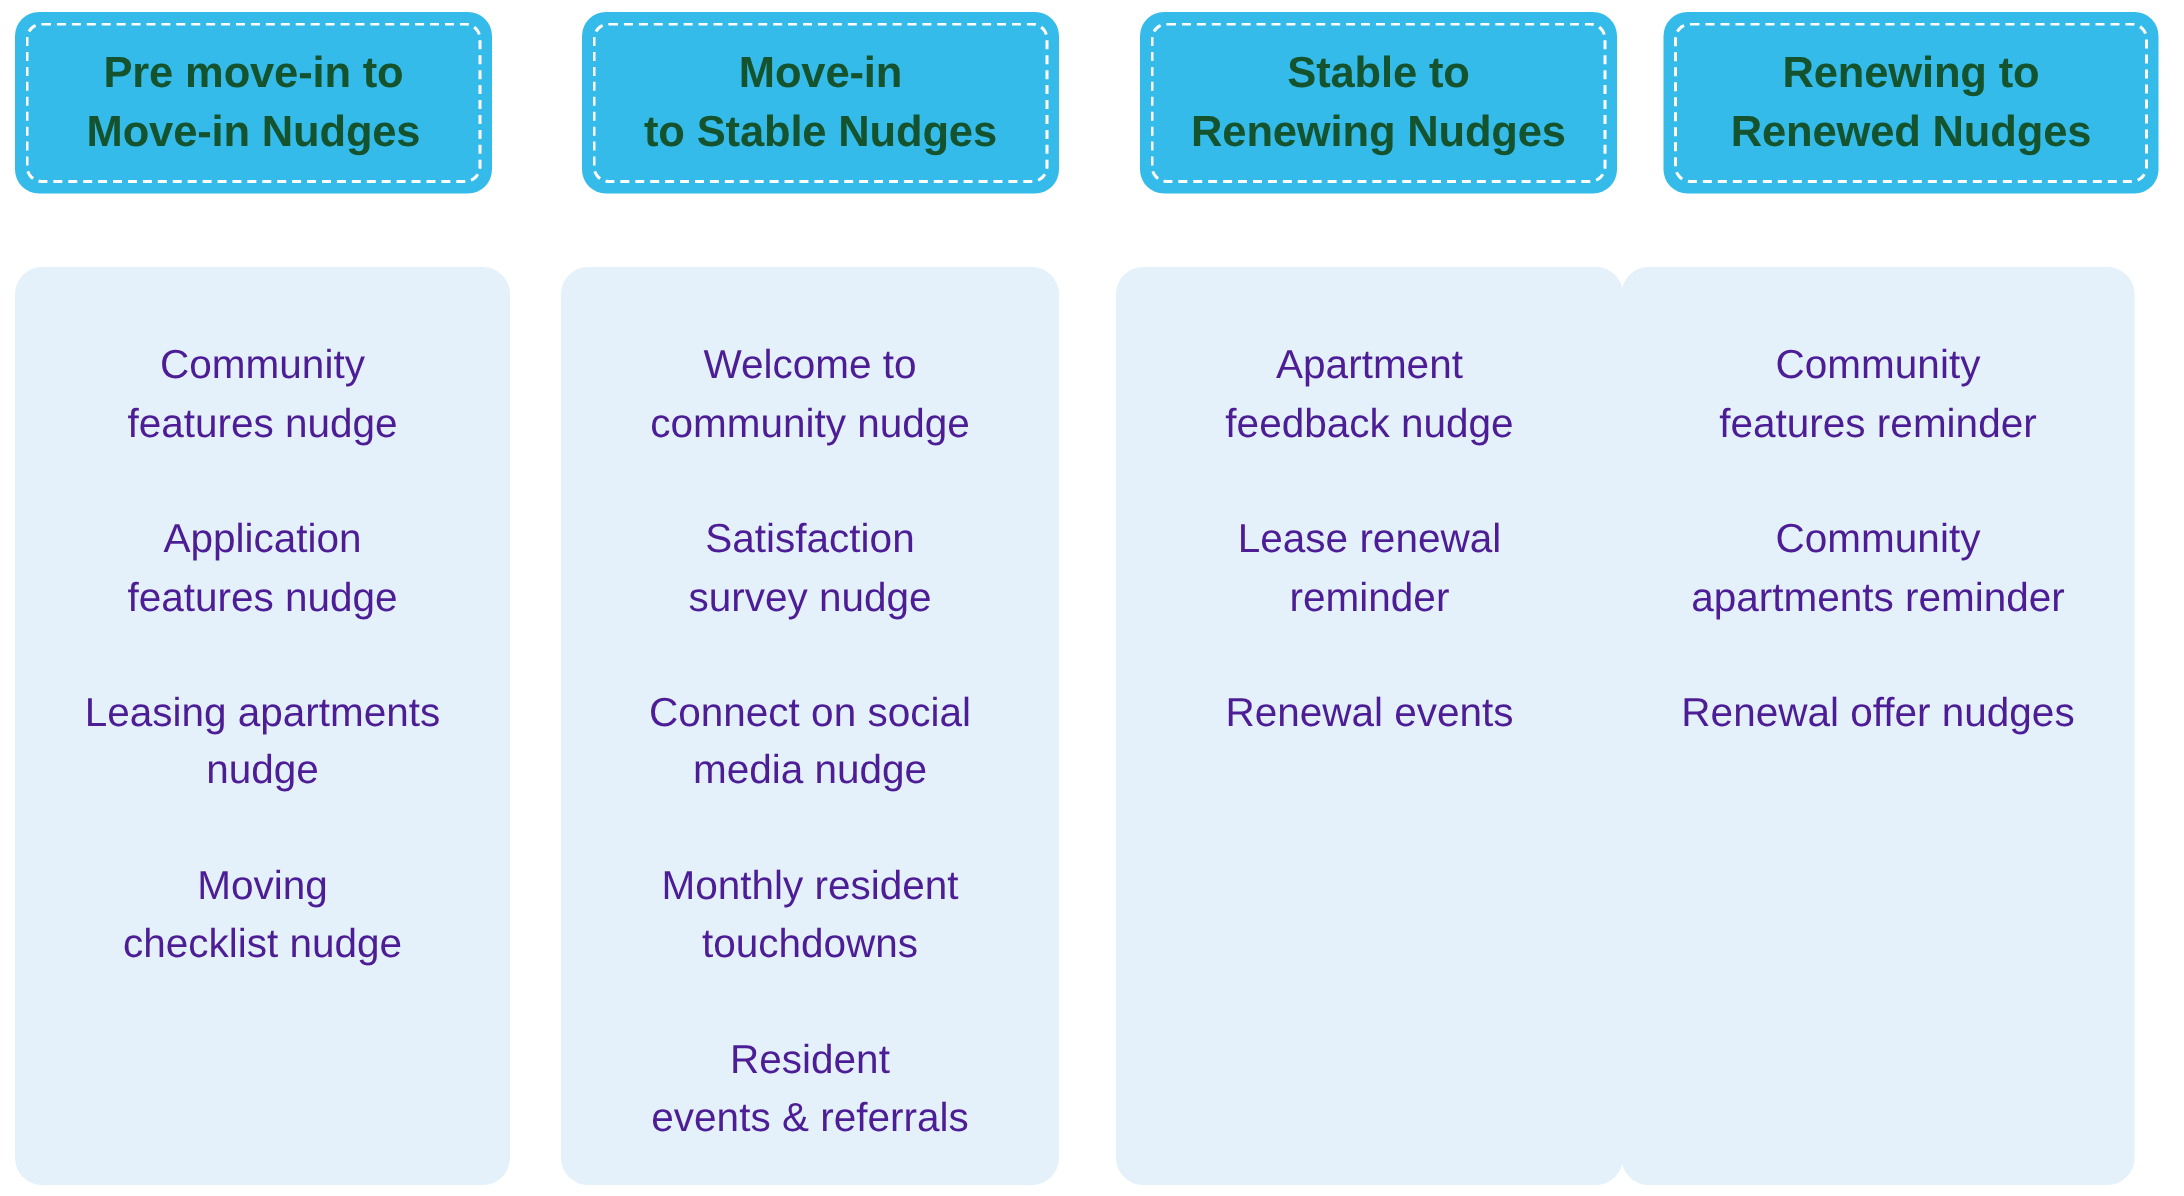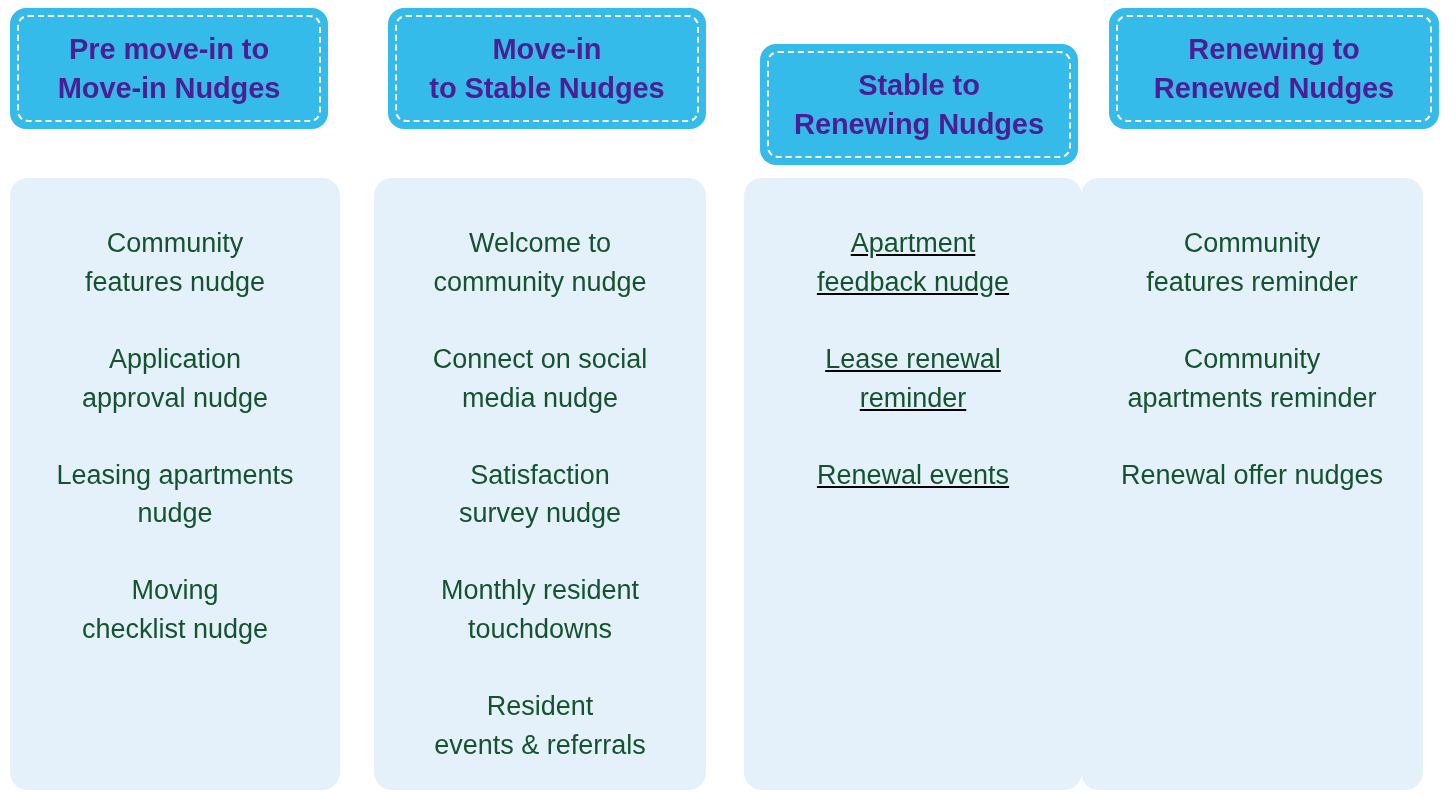--- a/index.html
+++ b/index.html
@@ -49,21 +49,21 @@
     right: 7px;
     bottom: 7px;
     border: 2px dashed #ffffff;
     border-radius: 11px;
     box-sizing: border-box;
     pointer-events: none;
   }
   .col-header .header-text {
     position: relative;
     z-index: 2;
-    color: #4c1d95;
+    color: #14532d;
     font-size: 29px;
     font-weight: 700;
     line-height: 1.32;
     text-align: center;
     letter-spacing: -0.1px;
     padding: 0 16px;
     white-space: pre-line;
   }
 
   
@@ -74,21 +74,21 @@
     height: 612px;
     background: #e4f1fb;
     border-radius: 18px;
     box-sizing: border-box;
     padding: 46px 8px 20px 8px;
     display: flex;
     flex-direction: column;
     align-items: center;
   }
   .nudge-item {
-    color: #14532d;
+    color: #4c1d95;
     font-size: 27px;
     line-height: 1.44;
     text-align: center;
     margin-bottom: 38px;
     white-space: pre-line;
     width: 100%;
   }
   .nudge-item:last-child {
     margin-bottom: 0;
     text-align: center;
@@ -97,63 +97,63 @@
   
   #column-0 { left: 10px;   width: 330px; }
   #column-0 .col-header { width: 318px; }
   #column-0 .col-body   { width: 330px; }
 
   #column-1 { left: 374px;  width: 336px; }
   #column-1 .col-header { left: 14px; width: 318px; }
   #column-1 .col-body   { width: 332px; }
 
   #column-2 { left: 744px;  width: 338px; }
-  #column-2 .col-header { left: 16px; width: 318px; margin-top: 36px; }
-  #column-2 .col-body   { width: 338px; text-decoration: underline; }
+  #column-2 .col-header { left: 16px; width: 318px; }
+  #column-2 .col-body   { width: 338px; }
 
   #column-3 { left: 1081px; width: 348px; }
   #column-3 .col-header { left: 28px; width: 330px; }
   #column-3 .col-body   { width: 342px; }
 </style>
 </head>
 <body>
 
 <div class="board">
 
   <div class="column" id="column-0">
     <div class="col-header">
       <span class="dash-frame"></span>
       <span class="header-text">Pre move-in to
 Move-in Nudges</span>
     </div>
     <div class="col-body">
       <div class="nudge-item">Community
 features nudge</div>
       <div class="nudge-item">Application
-approval nudge</div>
+features nudge</div>
       <div class="nudge-item">Leasing apartments
 nudge</div>
       <div class="nudge-item">Moving
 checklist nudge</div>
     </div>
   </div>
 
   <div class="column" id="column-1">
     <div class="col-header">
       <span class="dash-frame"></span>
       <span class="header-text">Move-in
 to Stable Nudges</span>
     </div>
     <div class="col-body">
       <div class="nudge-item">Welcome to
 community nudge</div>
+      <div class="nudge-item">Satisfaction
+survey nudge</div>
       <div class="nudge-item">Connect on social
 media nudge</div>
-      <div class="nudge-item">Satisfaction
-survey nudge</div>
       <div class="nudge-item">Monthly resident
 touchdowns</div>
       <div class="nudge-item">Resident
 events &amp; referrals</div>
     </div>
   </div>
 
   <div class="column" id="column-2">
     <div class="col-header">
       <span class="dash-frame"></span>

